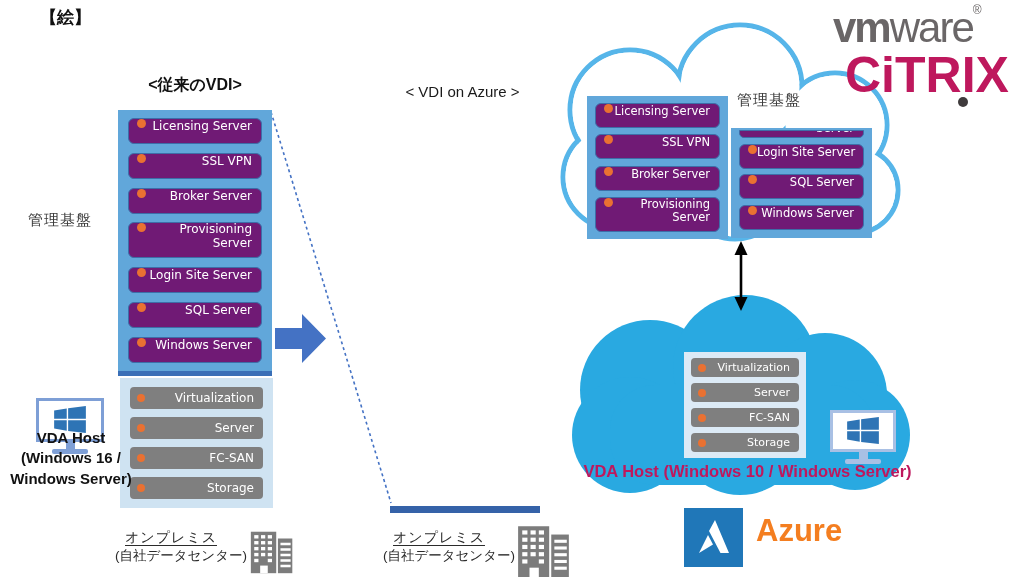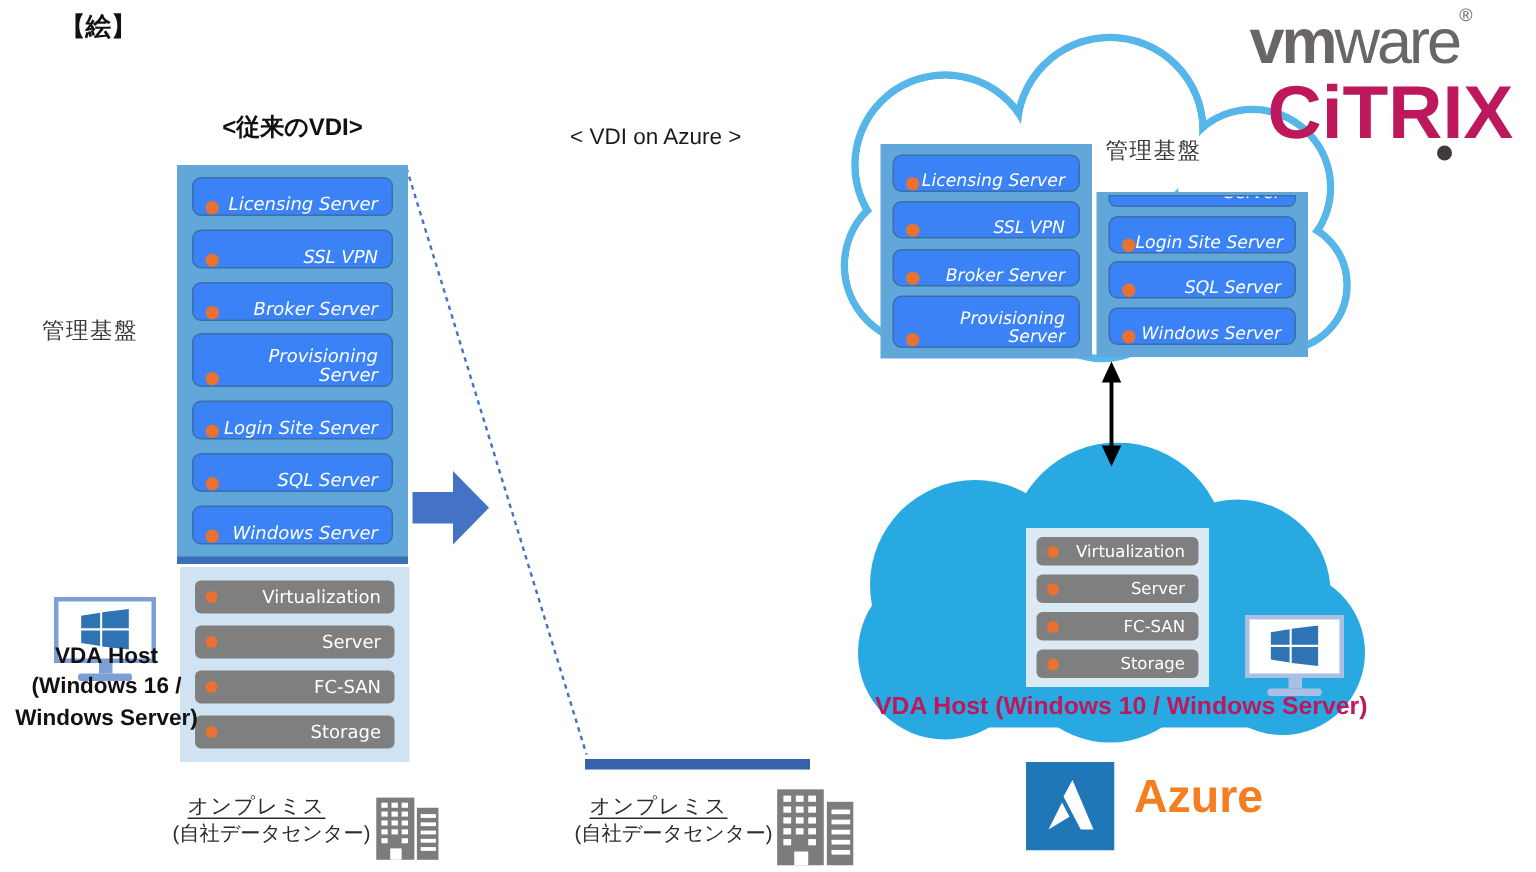--- a/index.html
+++ b/index.html
@@ -4,30 +4,30 @@
 <style>
   * { margin:0; padding:0; box-sizing:border-box; }
   html,body { background:#ffffff; }
   body { font-family:"Liberation Sans", sans-serif; }
   #stage { position:relative; width:1024px; height:581px; background:#fff; overflow:hidden; }
   .abs { position:absolute; }
 
   
   .corner-tag { left:40px; top:6px; font-size:17px; font-weight:600; color:#111; }
   .title-left { left:118px; top:75px; width:154px; text-align:center; font-size:16px; font-weight:700; color:#111; }
-  .title-mid  { left:380px; top:83px; width:165px; text-align:left; font-size:15px; color:#1a1a1a; }
+  .title-mid  { left:380px; top:83px; width:165px; text-align:center; font-size:15px; color:#1a1a1a; }
   .mgmt-label { font-size:15px; color:#3a3a3a; letter-spacing:1px; }
 
   
   .panel-blue { background:#61a7da; display:flex; flex-direction:column; justify-content:space-between; }
   .panel-blue.strip { border-bottom:5px solid #3a6fb7; }
   .panel-light { background:#cfe3f2; display:flex; flex-direction:column; justify-content:space-between; }
 
-  .bar-navy { display:flex; align-items:flex-end; background:#3b82f6; border:1px solid #3d6ea8;
-              border-radius:6px; color:#fff; font-family:"DejaVu Sans", sans-serif;font-style:italic; }
+  .bar-navy { display:flex; align-items:flex-start; background:#701a75; border:1px solid #3d6ea8;
+              border-radius:6px; color:#fff; font-family:"DejaVu Sans", sans-serif; }
   .bar-navy .dot { width:9px; height:9px; border-radius:50%; background:#e97132; margin-left:8px; flex:none; }
   .bar-navy .lbl { flex:1; text-align:right; padding-right:9px; white-space:nowrap; }
   .bar-navy.wrap .lbl { white-space:normal; line-height:1.1; }
   .bar-navy.clip { height:8px; overflow:hidden; position:relative; border-radius:0 0 5px 5px; }
   .bar-navy.clip .clbl { position:absolute; right:9px; top:-10px; font-size:11.5px; color:#fff; }
 
   .bar-gray { display:flex; align-items:center; background:#7f7f7f; border-radius:4px; color:#fff;
               font-family:"DejaVu Sans", sans-serif; }
   .bar-gray .dot { width:8px; height:8px; border-radius:50%; background:#e97132; margin-left:7px; flex:none; }
   .bar-gray .lbl { flex:1; text-align:right; padding-right:9px; white-space:nowrap; }

